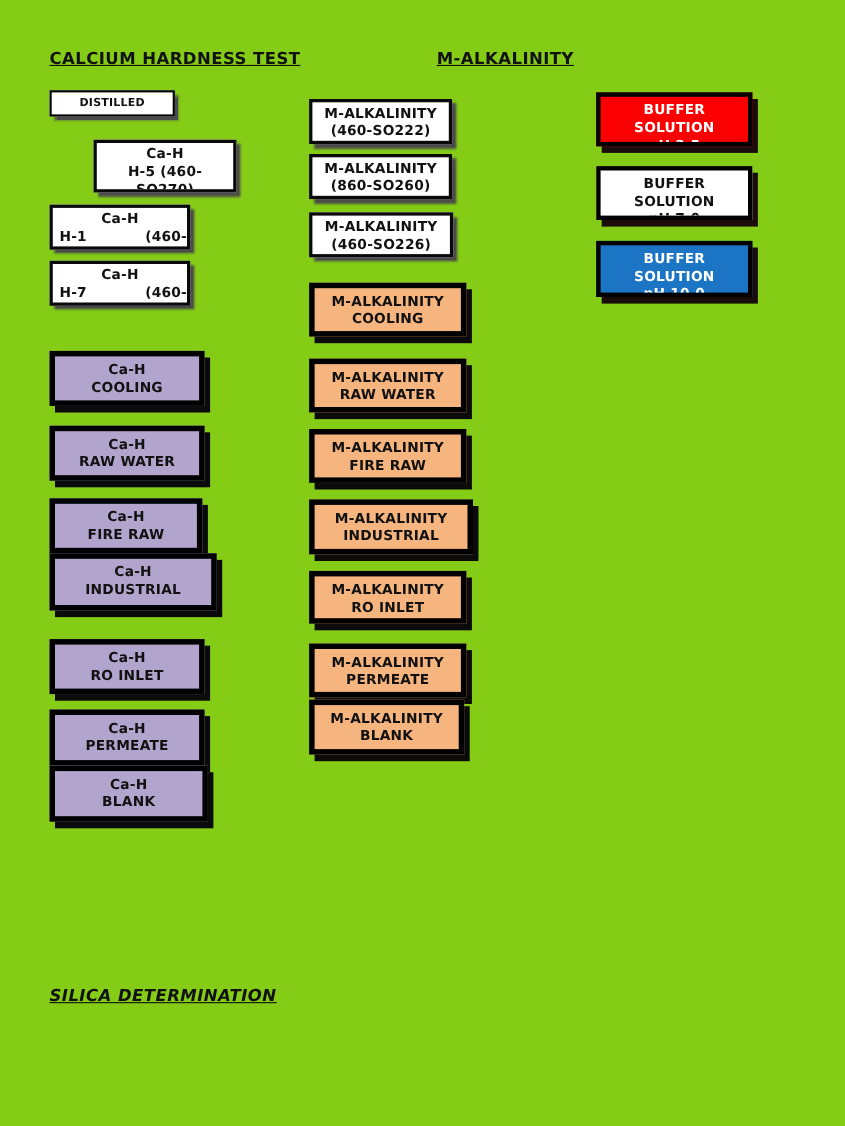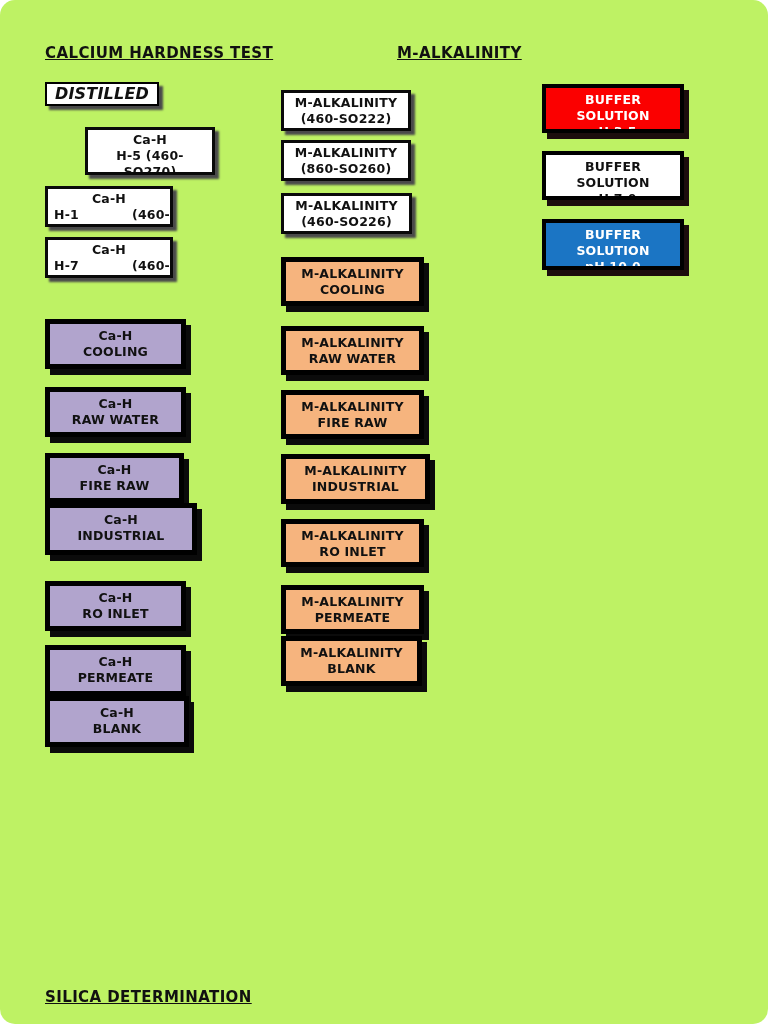--- a/index.html
+++ b/index.html
@@ -3,45 +3,45 @@
 <meta charset="utf-8">
 <style>
   html,body{margin:0;padding:0;}
   body{
     width:768px;height:1024px;
     background:#ffffff;
     font-family:"DejaVu Sans","Liberation Sans",sans-serif;
     position:relative;
     overflow:hidden;
   }
-  .page{position:absolute;inset:0;background:#bef264;border-radius:15px;}
+  .page{position:absolute;inset:0;background:#84cc16;}
   .heading{
     position:absolute;
     font-size:15px;
     font-weight:bold;
     color:#111111;
     text-decoration:underline;
     letter-spacing:0.4px;
     white-space:nowrap;
   }
   #heading-calcium{left:45px;top:44px;}
   #heading-malk{left:397px;top:44px;}
-  #heading-silica{left:45px;top:988px;}
+  #heading-silica{left:45px;top:896px;font-style:italic;}
 
   .label{
     position:absolute;
     box-sizing:border-box;
     text-align:center;
     font-weight:bold;
     color:#111111;
     overflow:hidden;
   }
   .line{line-height:16px;font-size:12.5px;letter-spacing:0.2px;}
   .thin{border:2px solid #000;box-shadow:4px 4px 2px #4a4a4a;padding-top:2px;}
-  .thin .line{font-size:16px;font-style:italic;}
+  .thin .line{font-size:10px;}
   .thin2{border:3px solid #0a0a0a;box-shadow:4px 4px 2px #4a4a4a;padding-top:2px;}
   .thick{border:5px solid #000;box-shadow:5px 6px 0 #0b0b0b;padding-top:4px;}
   .buffer{border:4px solid #000;box-shadow:5px 6px 0 #1c0d0d;padding-top:4px;}
   .clip{overflow:hidden;margin-left:40px;}
   .split{position:relative;text-align:right;}
   .split-left{position:absolute;left:6px;}
   .split-center{display:inline-block;padding-left:40px;}
 </style>
 </head>
 <body>

